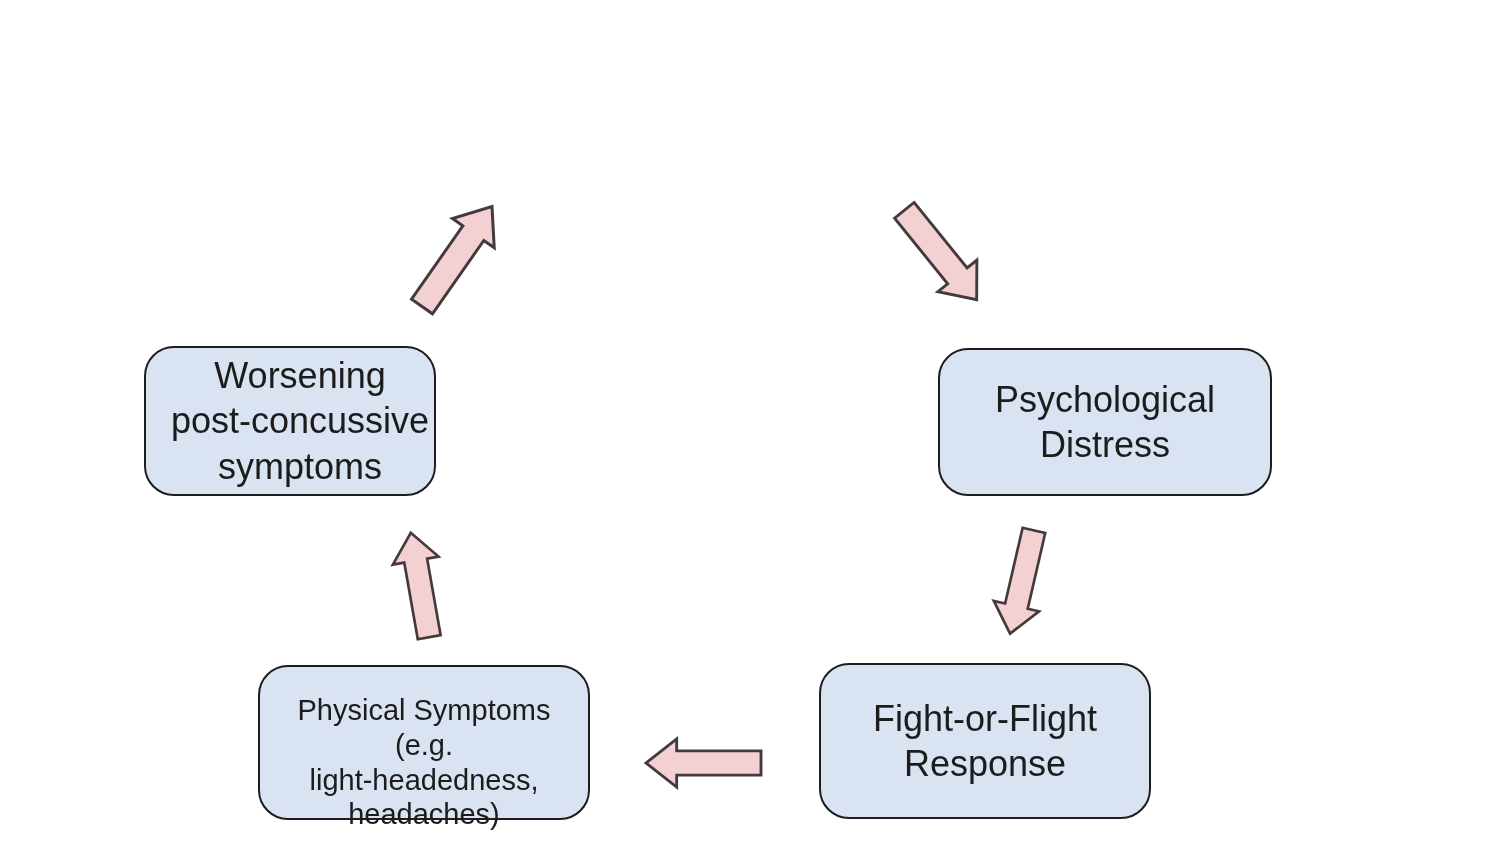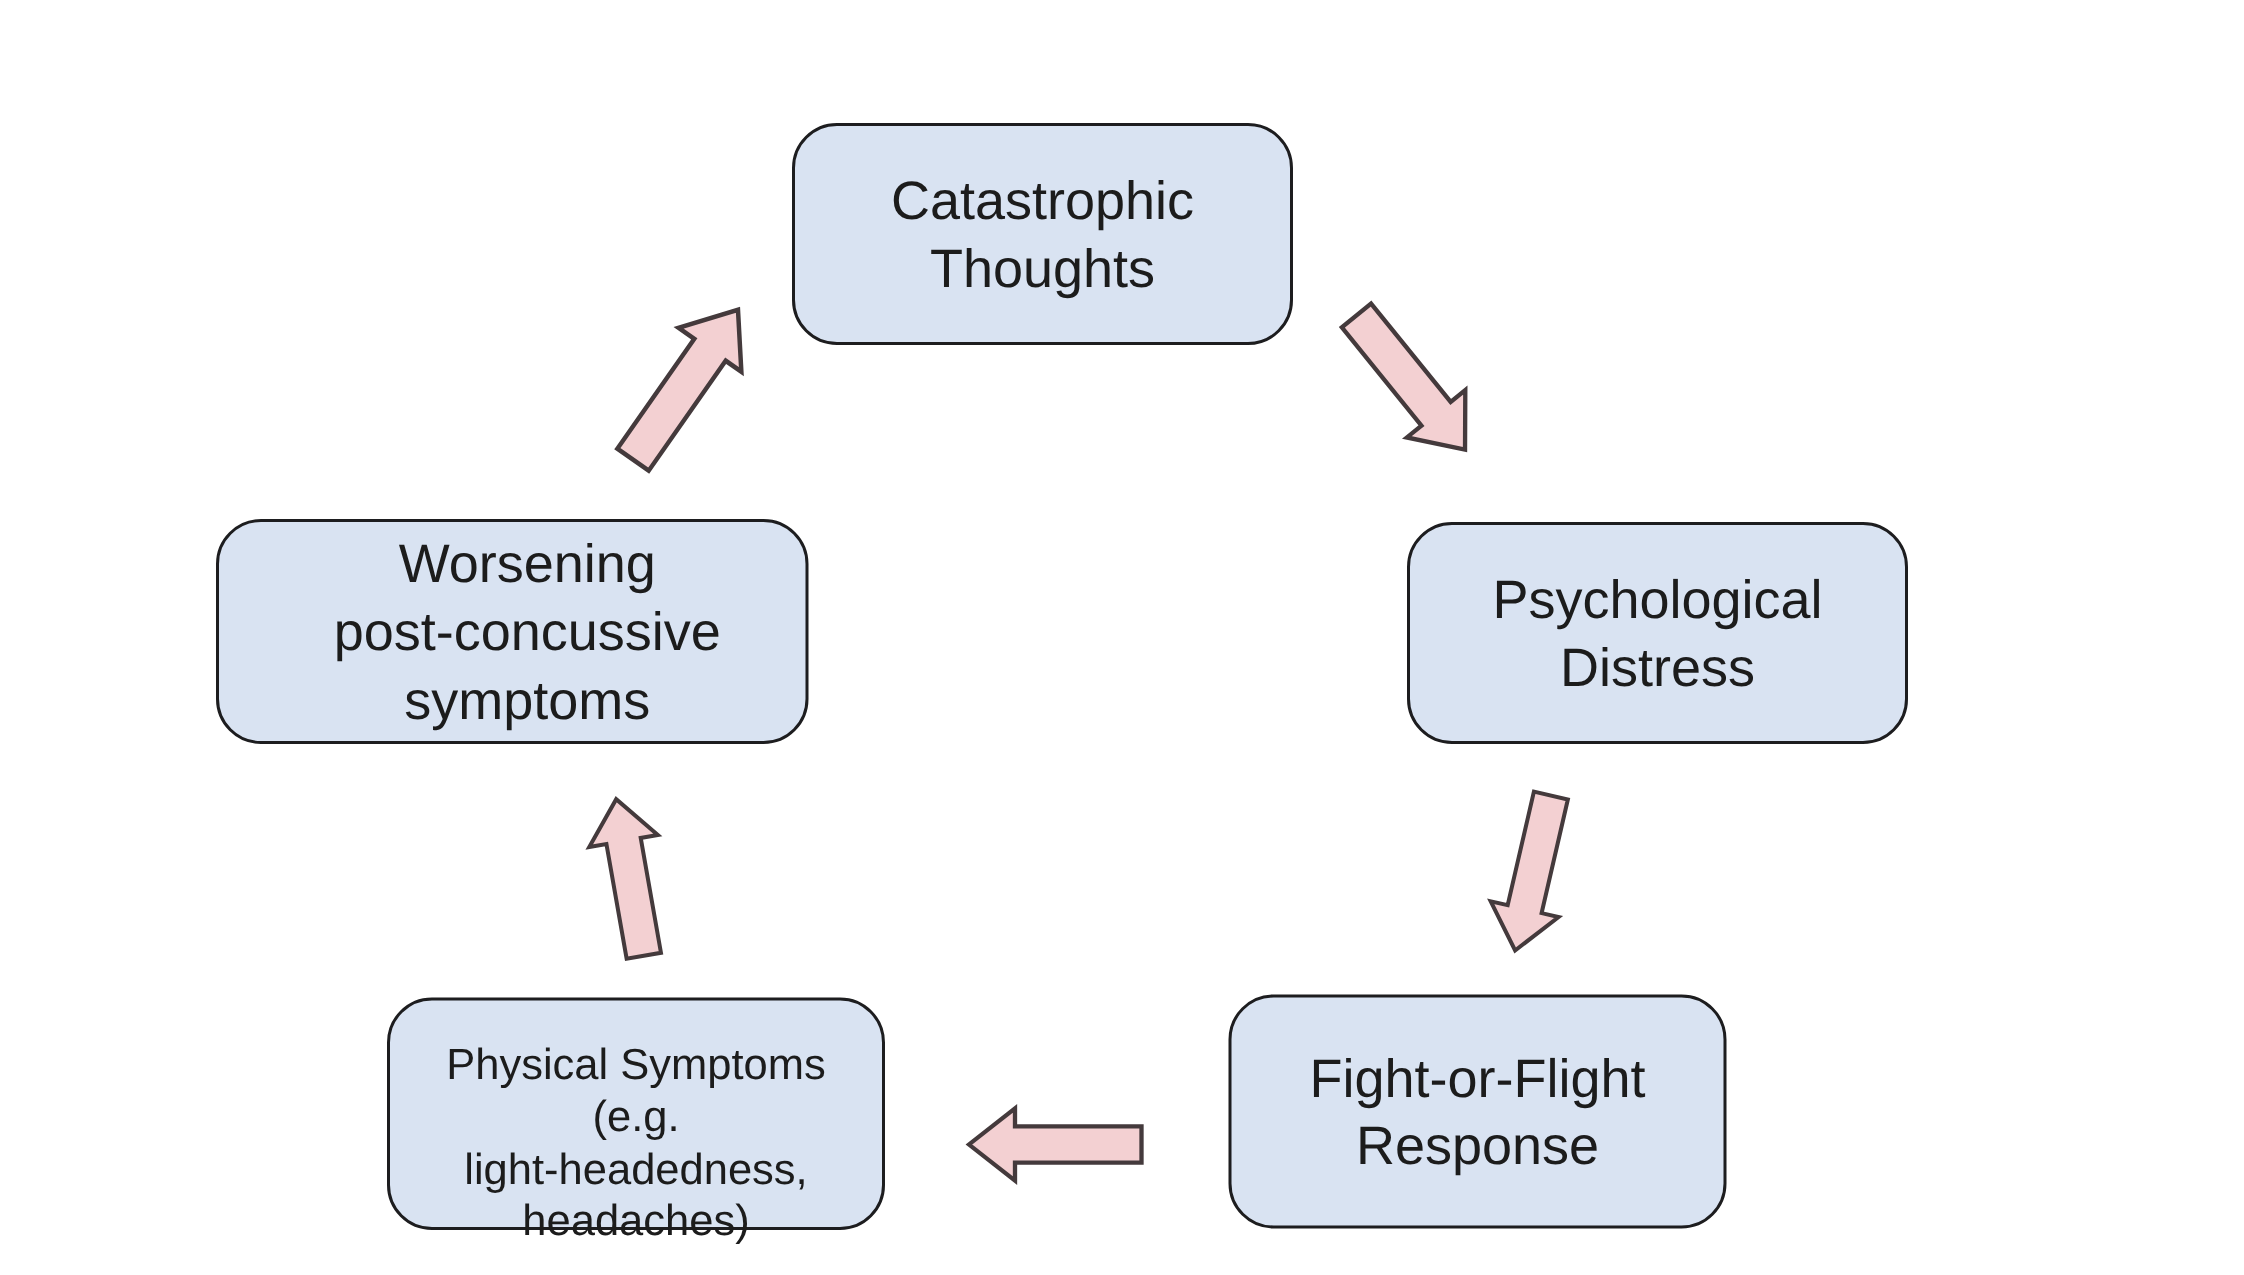--- a/index.html
+++ b/index.html
@@ -35,21 +35,21 @@
   .node-label.small {
     font-size: 29px;
     line-height: 1.2;
     margin-top: 40px;
   }
   
   #node-catastrophic  { left: 528px; top:  82px; width: 334px; height: 148px; }
   #node-psychological { left: 938px; top: 348px; width: 334px; height: 148px; }
   #node-fight         { left: 819px; top: 663px; width: 332px; height: 156px; }
   #node-physical      { left: 258px; top: 665px; width: 332px; height: 155px; }
-  #node-worsening     { left: 144px; top: 346px; width: 395px; height: 150px; padding-left: 20px; }
+  #node-worsening     { left: 144px; top: 346px; width: 292px; height: 150px; padding-left: 20px; }
 
   .arrow {
     position: absolute;
     overflow: visible;
   }
   .arrow polygon {
     fill: var(--arrow-fill, #f3d0d2);
     stroke: var(--arrow-border, #443a3c);
     stroke-width: 3;
     stroke-linejoin: miter;
@@ -59,24 +59,20 @@
   #arrow-psych-fight { left: 969px; top: 557px; width: 106px; height: 50px; transform: rotate(103deg); }
   #arrow-fight-phys { left: 646px; top: 737px; width: 115px; height: 52px; transform: rotate(180deg); }
   #arrow-phys-wors { left: 367px; top: 560px; width: 106px; height: 50px; transform: rotate(-100deg); }
   #arrow-wors-cat { left: 396px; top: 229px; width: 122px; height: 55px; transform: rotate(-55deg); }
 </style>
 </head>
 <body>
 
 <div class="canvas">
 
-  <div class="node" id="node-catastrophic">
-    <span class="node-label">Catastrophic
-Thoughts</span>
-  </div>
 
   <div class="node" id="node-psychological">
     <span class="node-label">Psychological
 Distress</span>
   </div>
 
   <div class="node" id="node-fight">
     <span class="node-label">Fight-or-Flight
 Response</span>
   </div>

